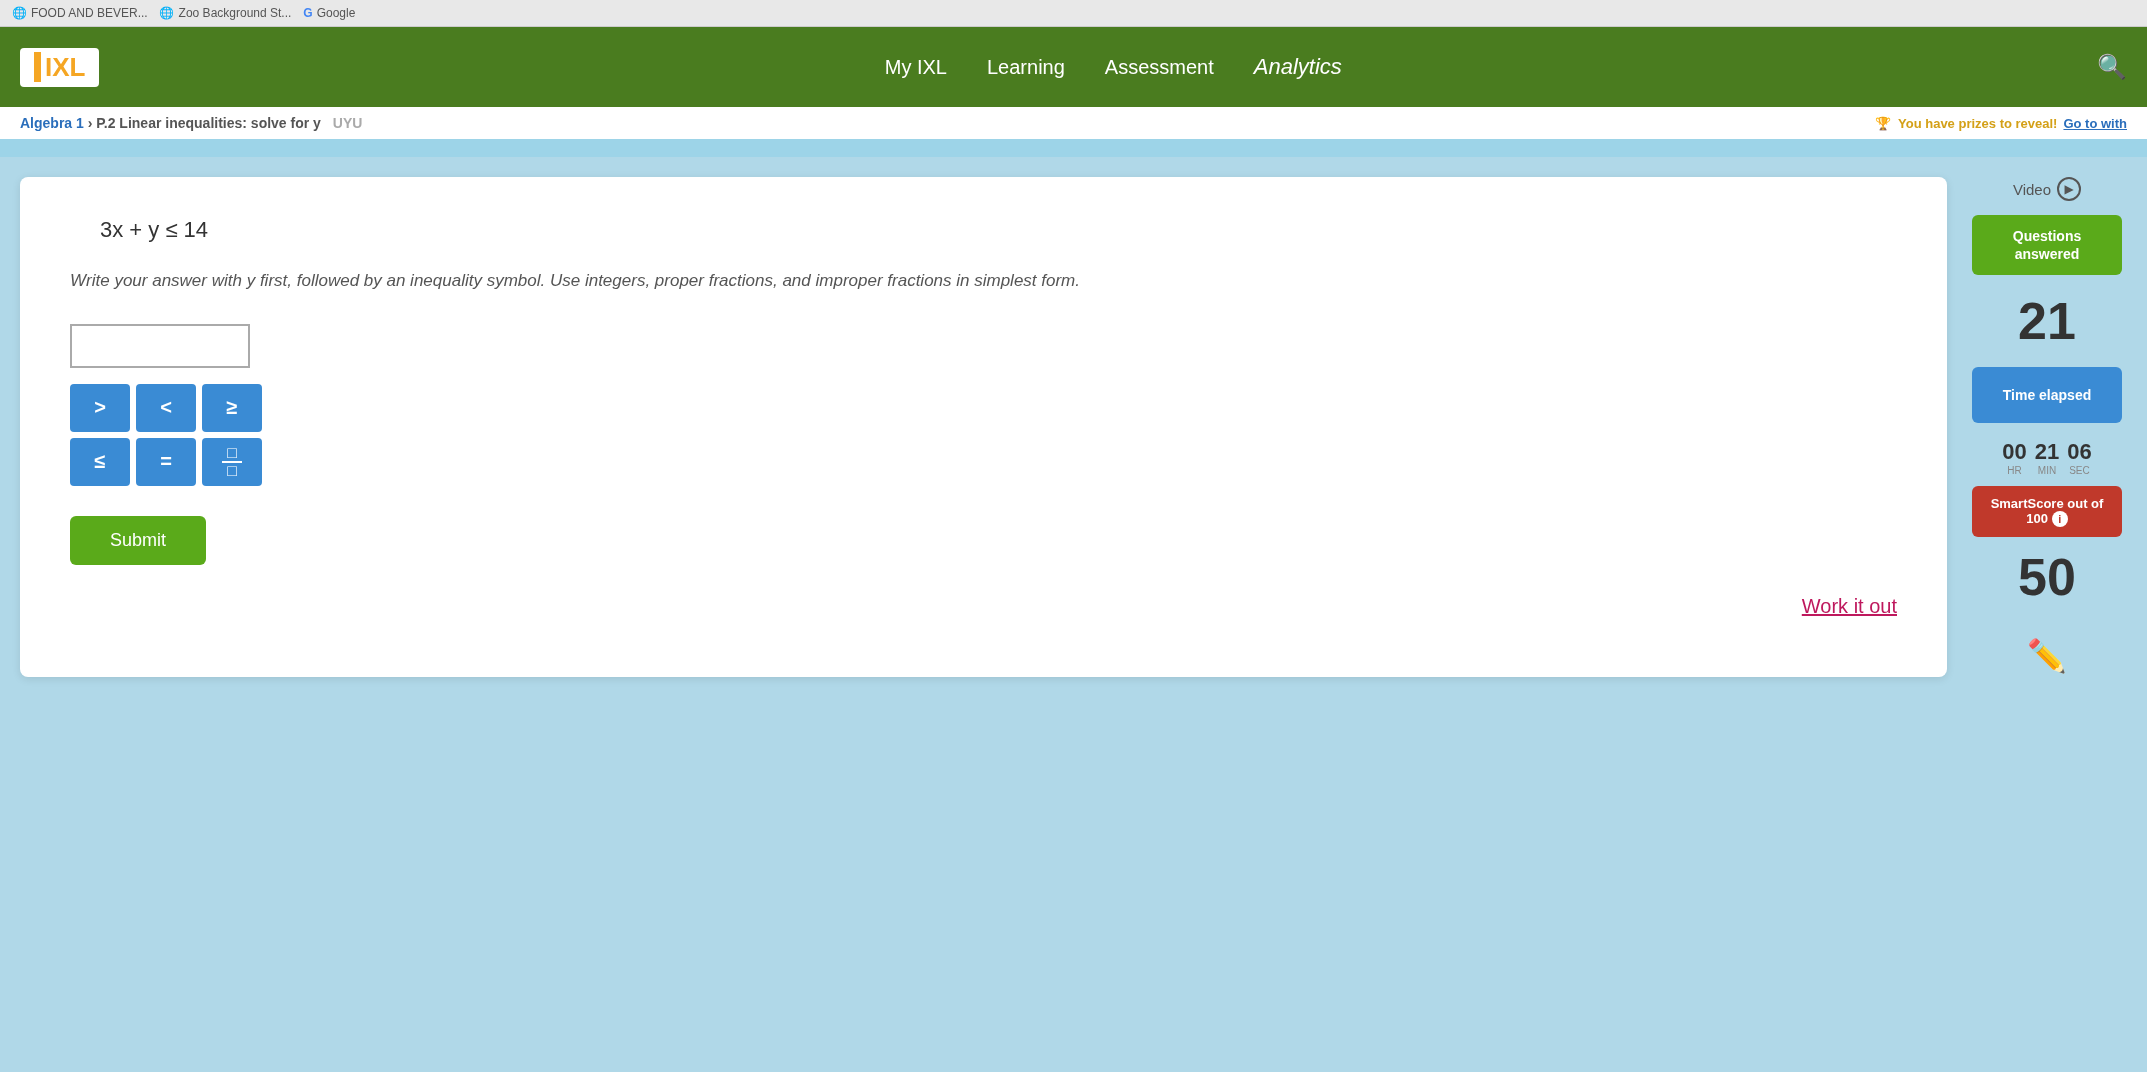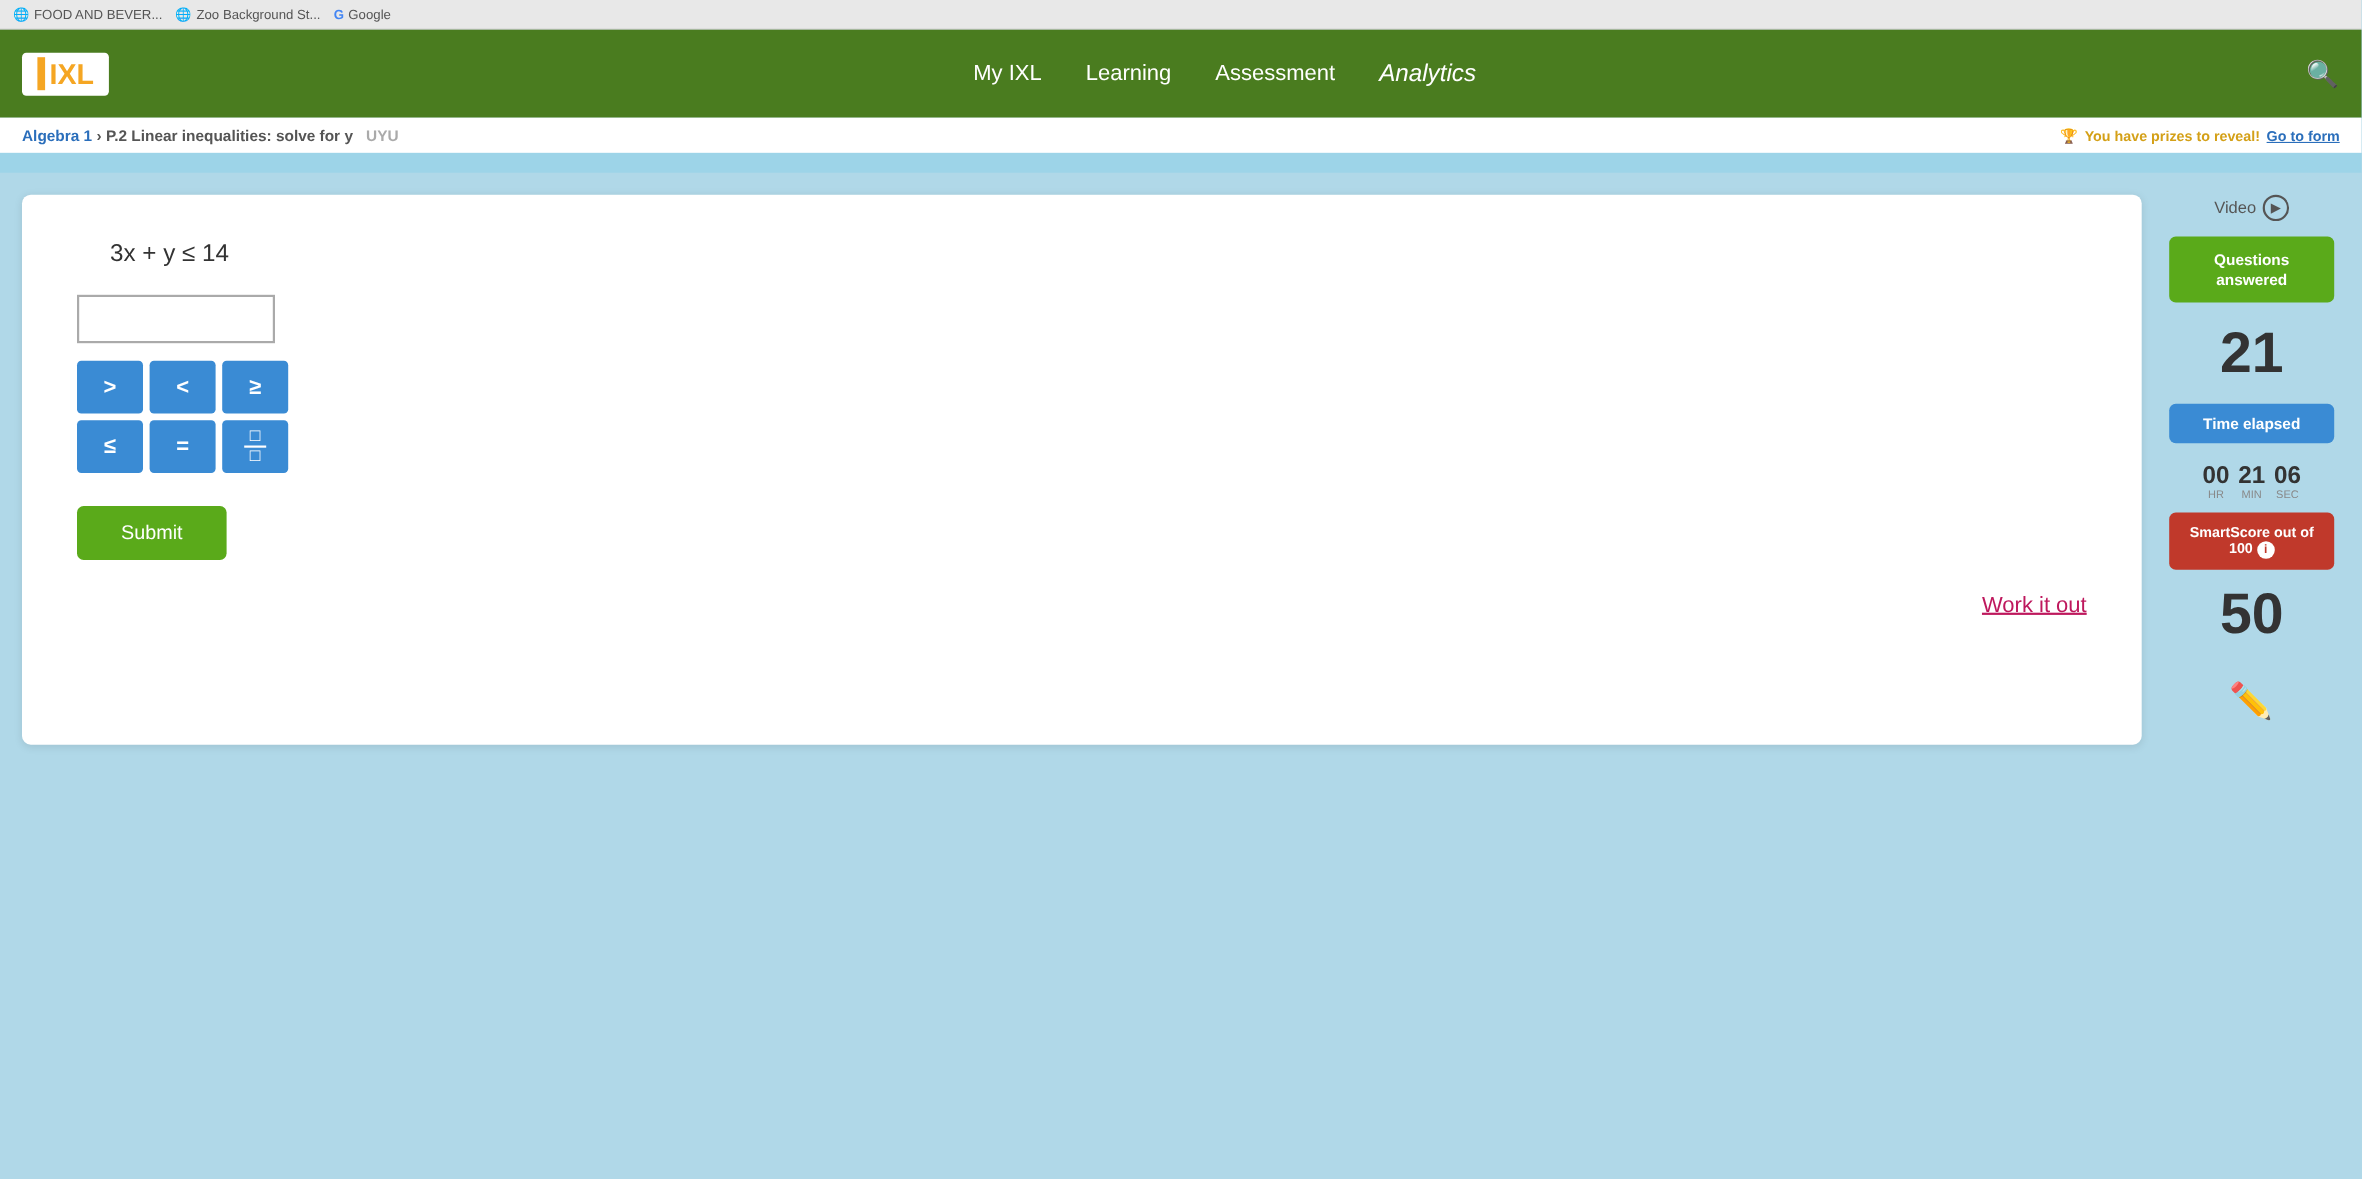--- a/index.html
+++ b/index.html
@@ -234,21 +234,21 @@
       font-weight: bold;
       color: #333;
       text-align: center;
       margin: 6px 0;
     }
 
     .time-elapsed-box {
       background: #3a8bd4;
       color: white;
       border-radius: 6px;
-      padding: 10px 14px;
+      padding: 20px 14px;
       text-align: center;
       width: 150px;
       font-size: 14px;
       font-weight: bold;
     }
 
     .time-display {
       display: flex;
       justify-content: center;
       gap: 8px;
@@ -344,33 +344,34 @@
 <div class="breadcrumb-bar">
   <div>
     <a>Algebra 1</a>
     <span> › </span>
     <span>P.2 Linear inequalities: solve for y</span>
     <span style="color:#aaa; margin-left:8px;">UYU</span>
   </div>
   <div class="prize-banner">
     <span>🏆</span>
     <span>You have prizes to reveal!</span>
-    <a>Go to form</a>
+    <a>Go to with</a>
   </div>
 </div>
 
 <div class="blue-strip"></div>
 
 <div class="main-area">
 
   <div class="question-card">
 
 
     <p class="equation">3x + y ≤ 14</p>
 
+    <p class="instruction">Write your answer with y first, followed by an inequality symbol. Use integers, proper fractions, and improper fractions in simplest form.</p>
 
     <input class="answer-input" type="text" placeholder="" style="">
 
     
     <div class="symbol-keyboard">
       <button class="sym-btn">&gt;</button>
       <button class="sym-btn">&lt;</button>
       <button class="sym-btn">≥</button>
       <button class="sym-btn">≤</button>
       <button class="sym-btn">=</button>

